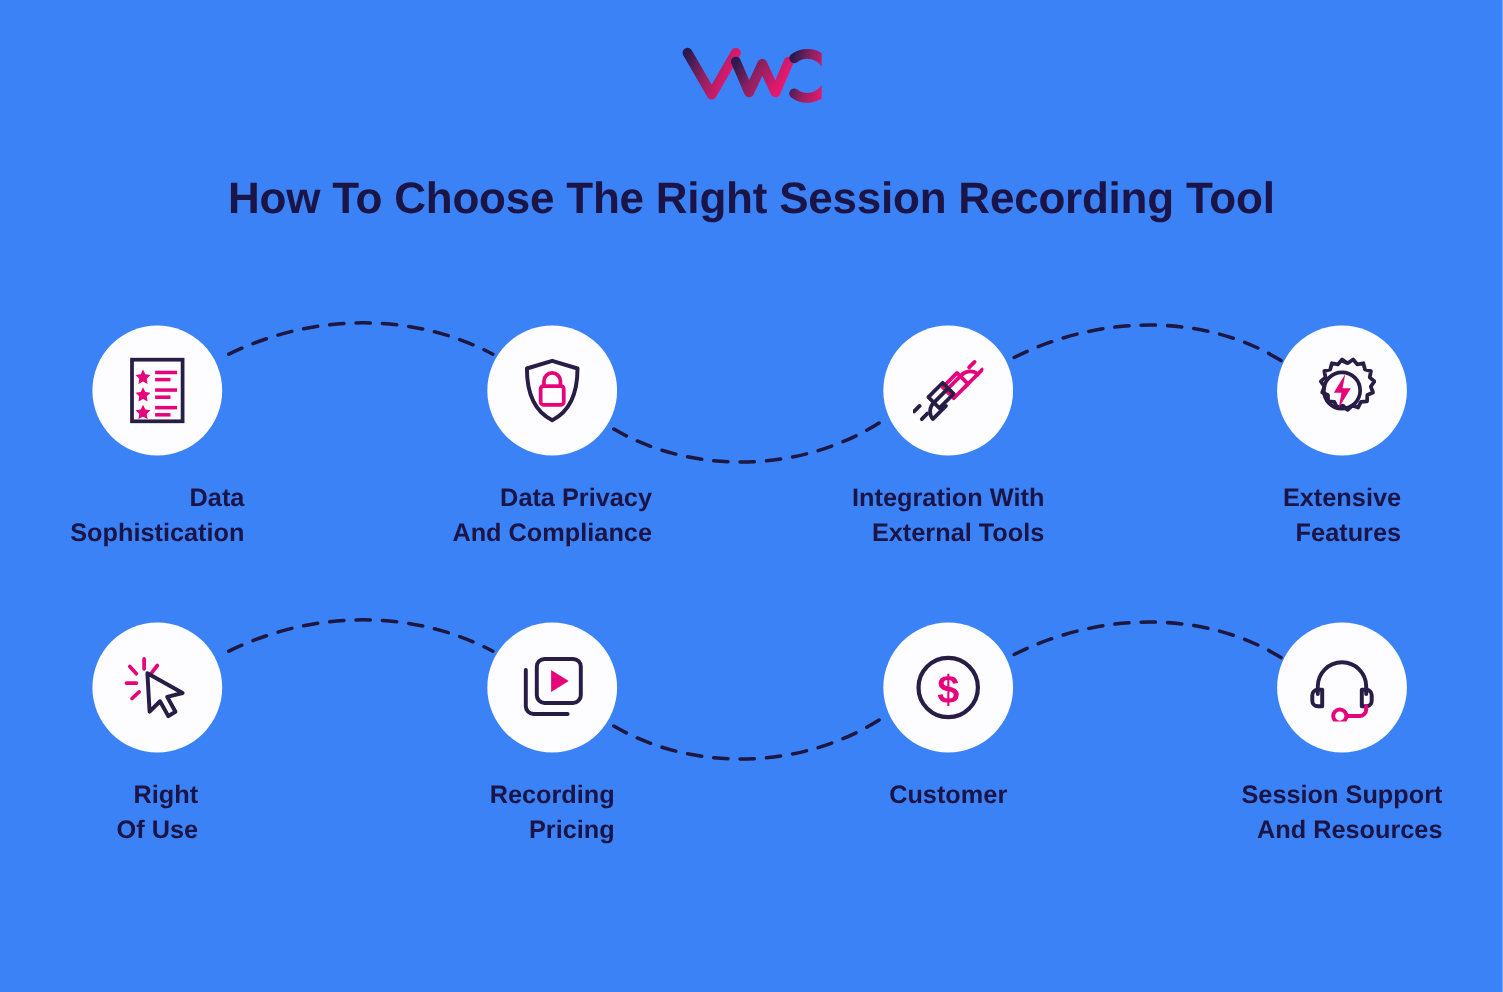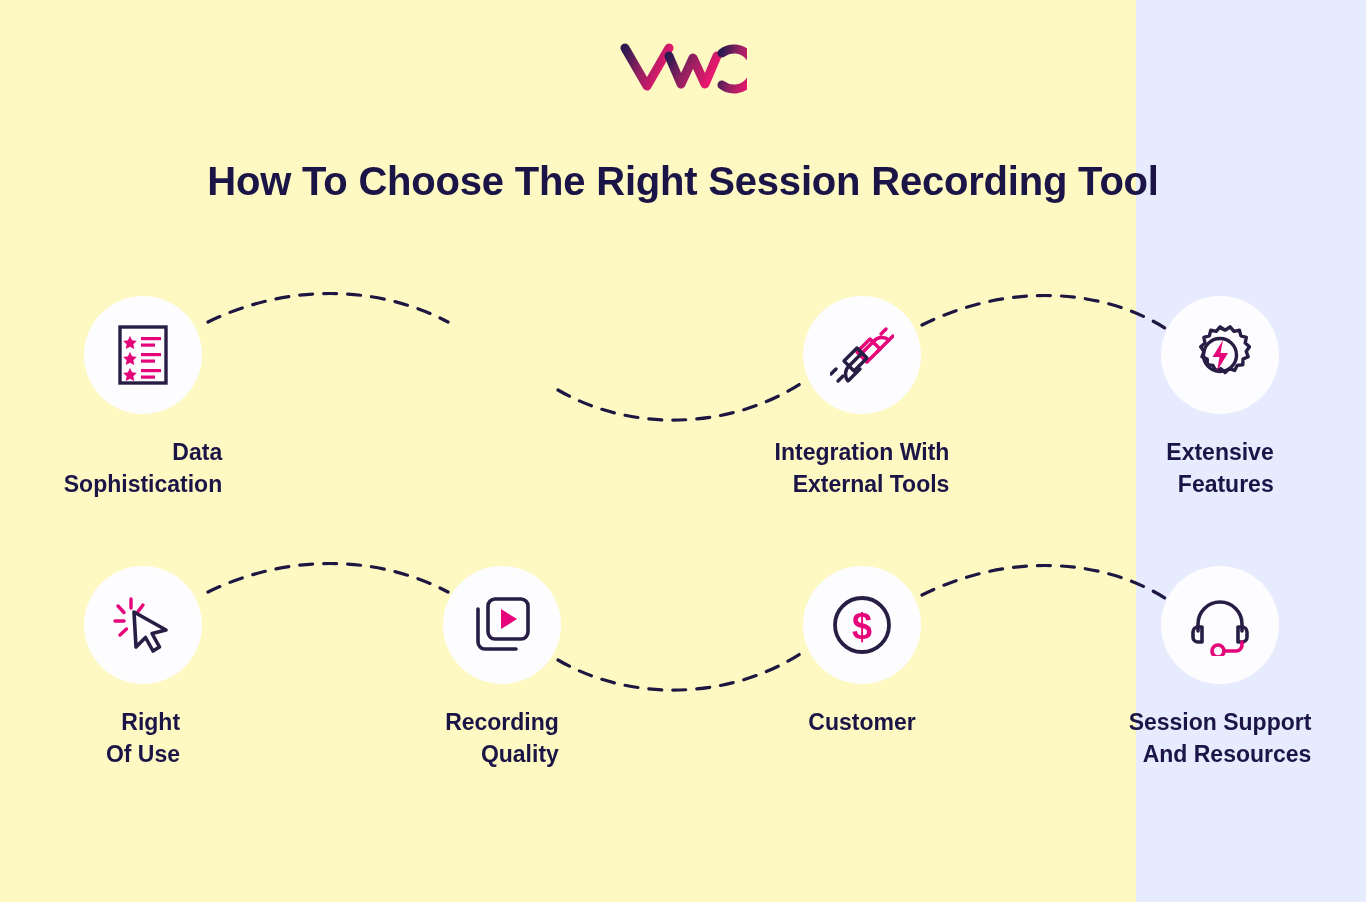--- a/index.html
+++ b/index.html
@@ -8,23 +8,23 @@
   }
   body {
     width: 1366px;
     height: 902px;
     overflow: hidden;
     font-family: "Liberation Sans", sans-serif;
     background: #e6ebfd;
   }
   .canvas {
     position: relative;
-    width: 1136px;
+    width: 1366px;
     height: 902px;
-    background: #fef9c3;
+    background: #3b82f6;
   }
 
   
   .logo-wrap {
     position: absolute;
     top: 38px;
     left: 0;
     width: 1366px;
     display: flex;
     justify-content: center;
@@ -154,20 +154,33 @@
             <rect x="27" y="45" width="20" height="3.2"></rect>
             <rect x="27" y="51.5" width="14" height="3.2"></rect>
           </g>
         </svg>
       </span>
     </div>
     <div class="node-label">Data
 Sophistication</div>
   </div>
 
+  <div class="node row1 col2">
+    <div class="circle">
+      <span>
+        <svg width="58" height="62" viewBox="0 0 58 62" aria-hidden="true">
+          <path d="M29 4 L52 11 C52 34, 45 50, 29 58 C13 50, 6 34, 6 11 Z" fill="none" stroke="#281e45" stroke-width="3.6" stroke-linejoin="round"></path>
+          <path d="M21.5 27 v-4.5 a7.5 7.5 0 0 1 15 0 V27" fill="none" stroke="#e6047b" stroke-width="3.4"></path>
+          <rect x="18.5" y="27" width="21" height="17" rx="2.5" fill="none" stroke="#e6047b" stroke-width="3.4"></rect>
+        </svg>
+      </span>
+    </div>
+    <div class="node-label">Data Privacy
+And Compliance</div>
+  </div>
 
   <div class="node row1 col3">
     <div class="circle">
       <span>
         <svg width="64" height="60" viewBox="0 0 64 60" aria-hidden="true">
 
           <g fill="none" stroke="#e6047b" stroke-width="3.4" stroke-linejoin="round" stroke-linecap="round">
             <path d="M33 27 L44 16 a11 11 0 0 1 15 -1 l-12 12"></path>
             <path d="M47 27 L34 40 L24 30 L37 17 Z" transform="translate(3,-3)"></path>
             <path d="M51 9 l5 -5"></path>
@@ -229,21 +242,21 @@
     <div class="circle">
       <span>
         <svg width="60" height="60" viewBox="0 0 60 60" aria-hidden="true">
           <path d="M6 14 v33 a7 7 0 0 0 7 7 h31" fill="none" stroke="#281e45" stroke-width="3.6" stroke-linecap="round" stroke-linejoin="round"></path>
           <rect x="16" y="4" width="40" height="40" rx="7" fill="none" stroke="#281e45" stroke-width="3.6"></rect>
           <path d="M29 14 L45 24 L29 34 Z" fill="#e6047b"></path>
         </svg>
       </span>
     </div>
     <div class="node-label">Recording
-Quality</div>
+Pricing</div>
   </div>
 
   <div class="node row2 col3">
     <div class="circle">
       <span>
         <svg width="62" height="62" viewBox="0 0 62 62" aria-hidden="true">
           <circle cx="31" cy="31" r="27" fill="none" stroke="#281e45" stroke-width="3.8"></circle>
           <text x="31" y="45" text-anchor="middle" font-family="Liberation Sans, sans-serif" font-size="36" font-weight="bold" fill="#e6047b">$</text>
         </svg>
       </span>

